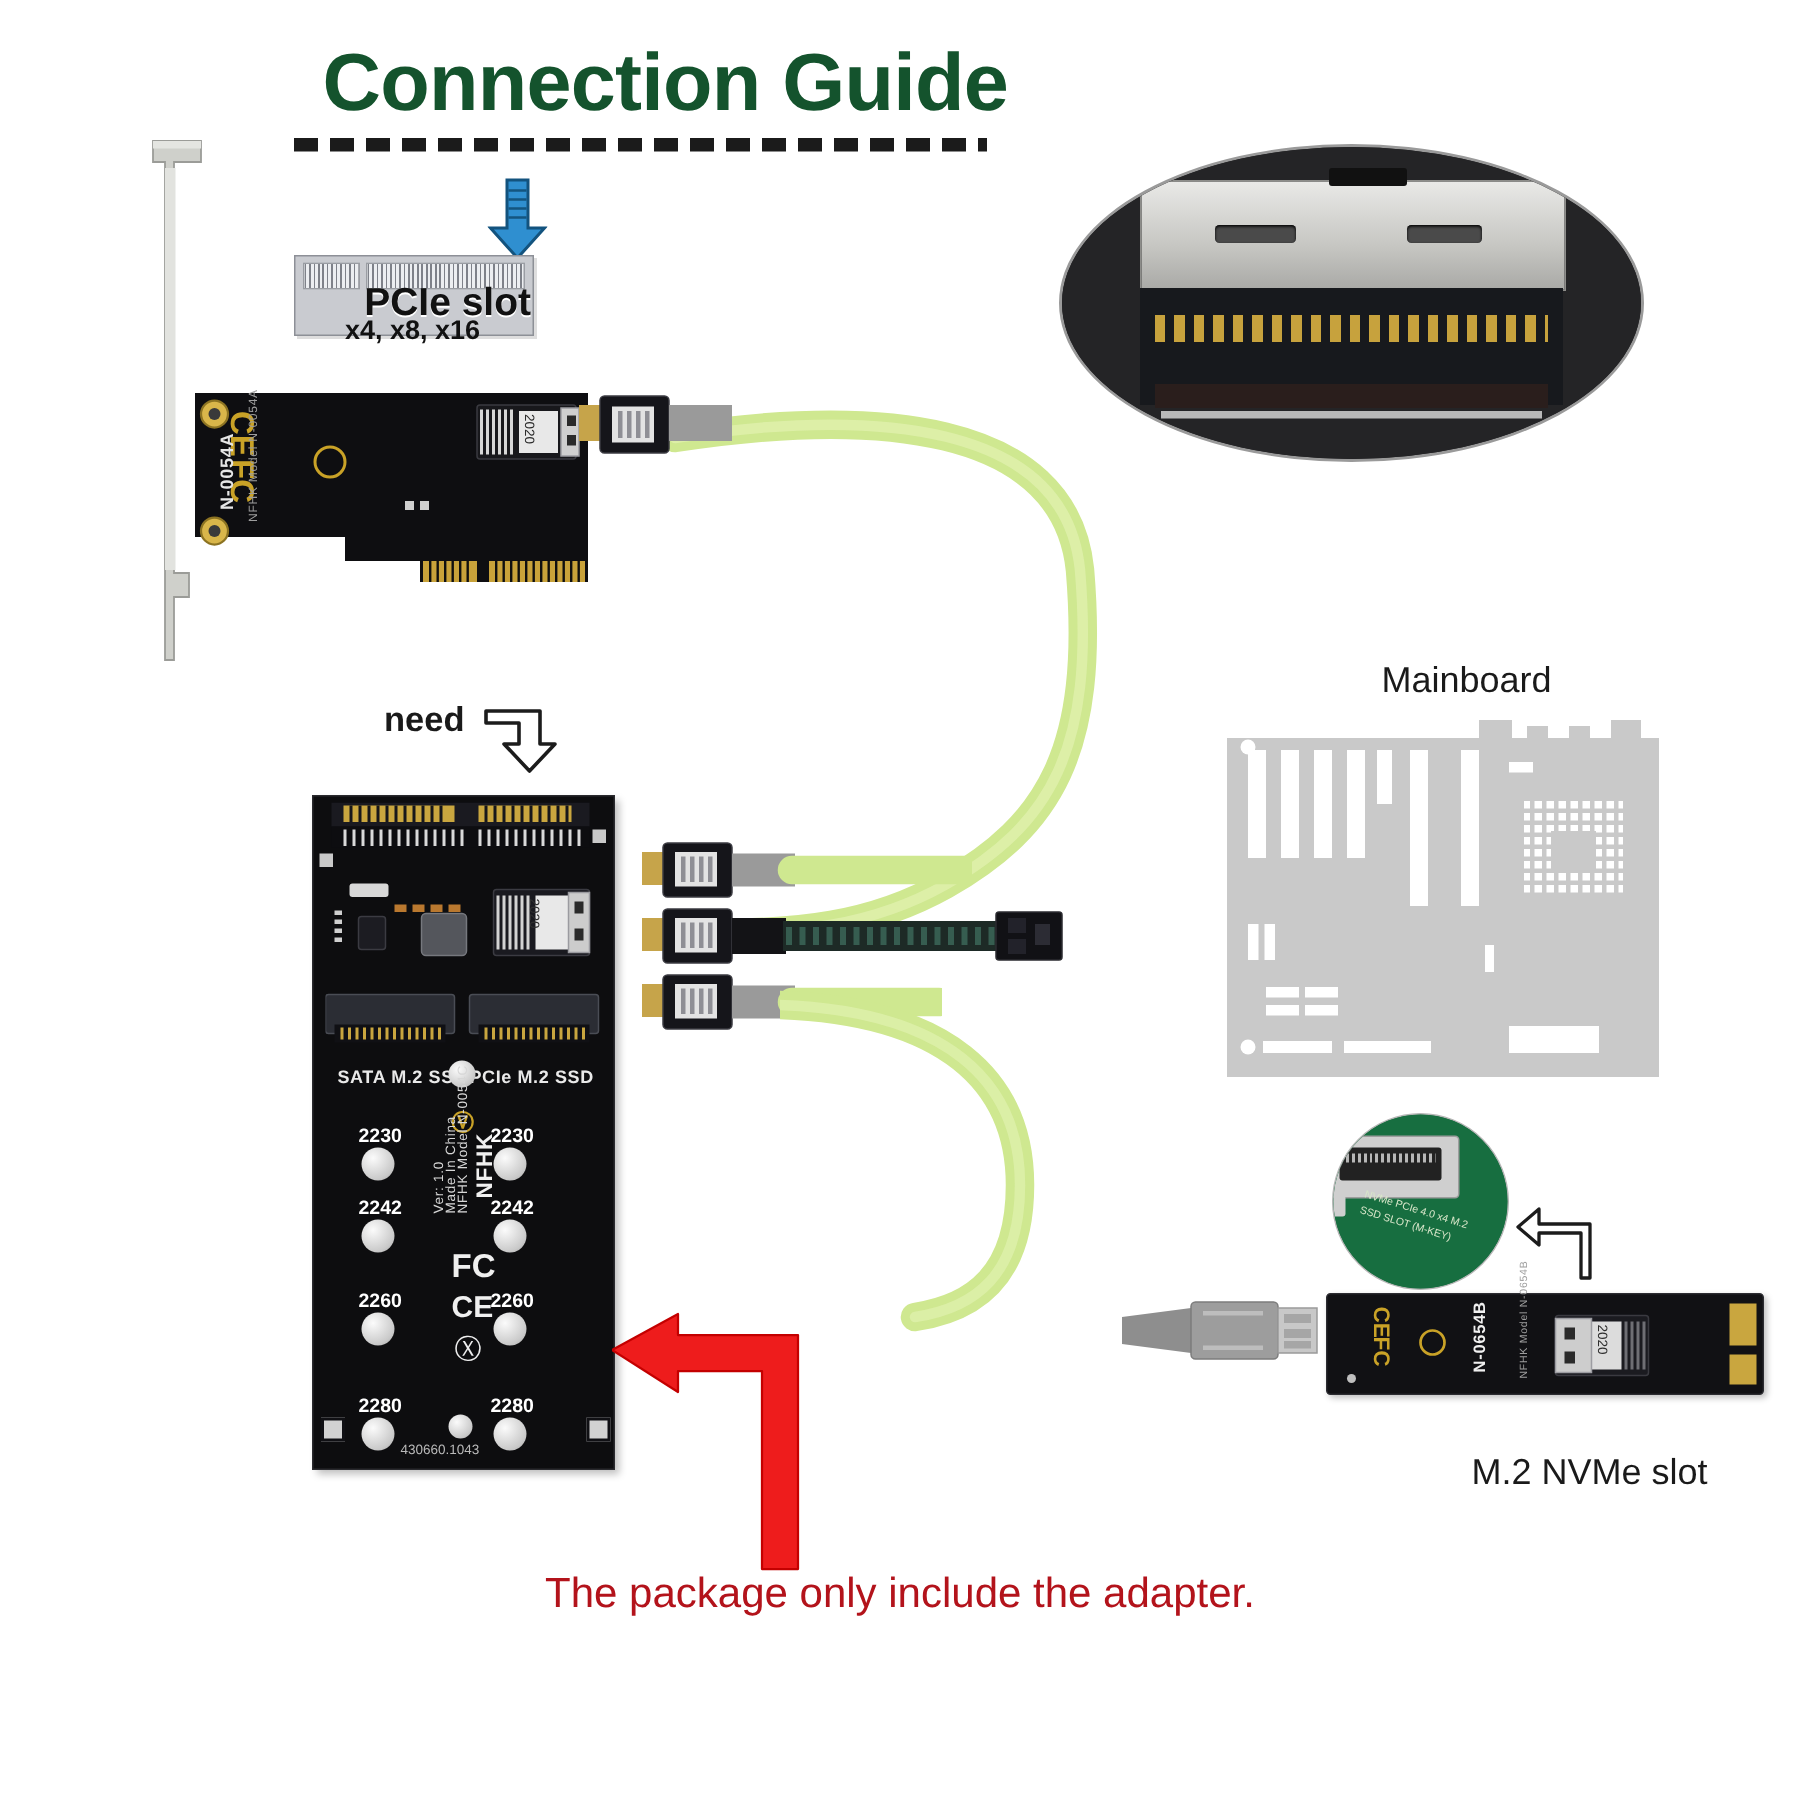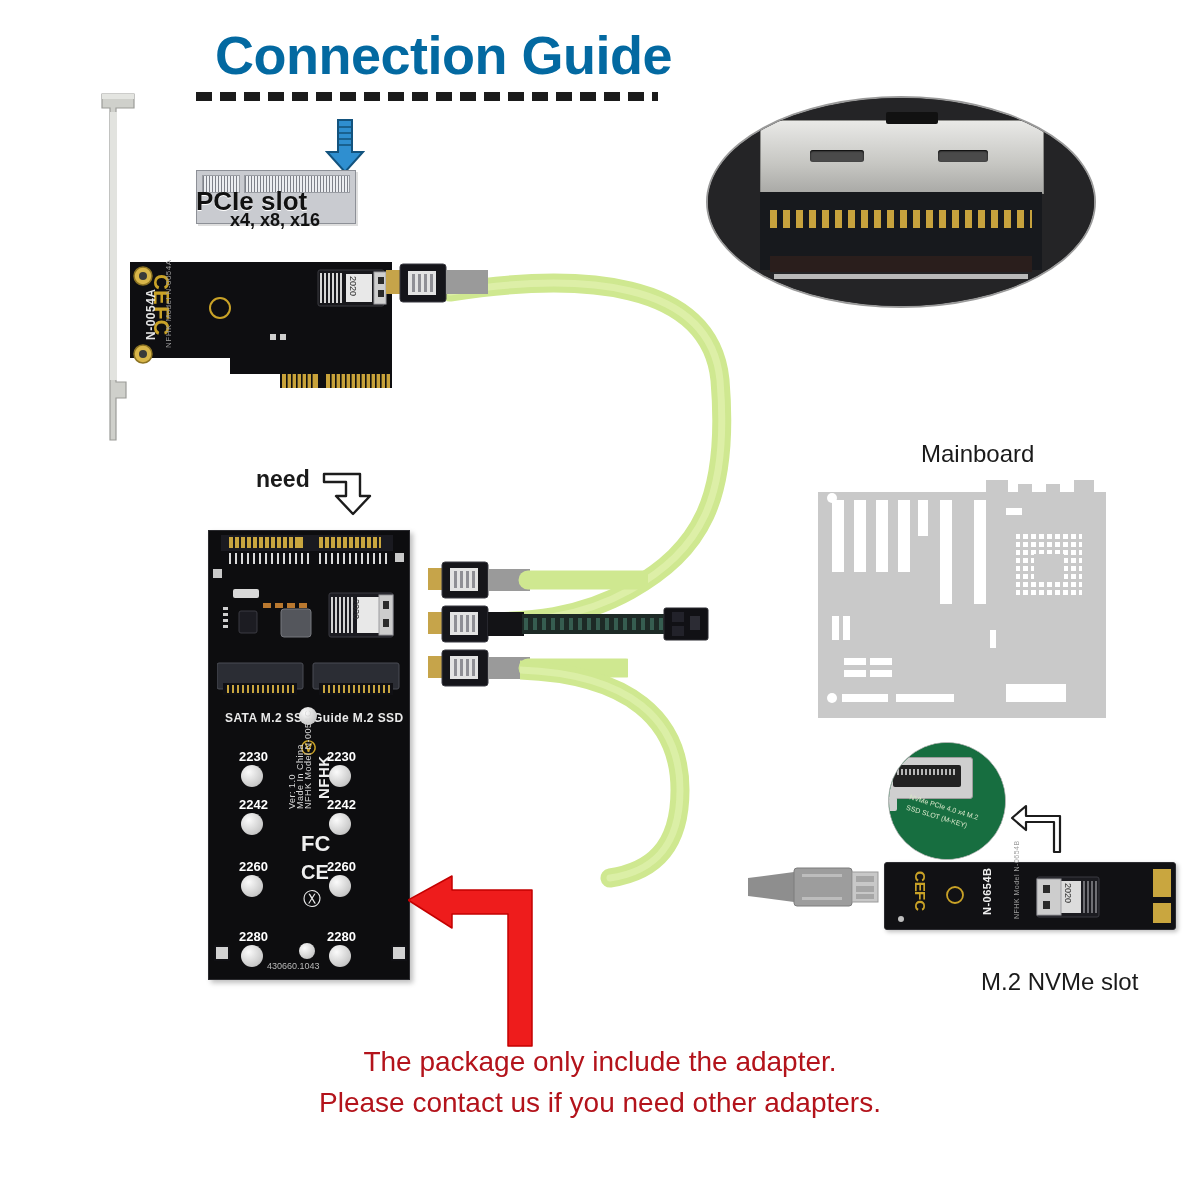--- a/index.html
+++ b/index.html
@@ -3,36 +3,36 @@
 <meta charset="utf-8">
 <style>
   html,body{margin:0;padding:0;background:#ffffff;}
   body{width:1200px;height:1200px;position:relative;overflow:hidden;
        font-family:"Liberation Sans",sans-serif;color:#111;}
   .stage{position:absolute;left:0;top:0;width:1200px;height:1200px;}
   .abs{position:absolute;}
 
   
   #title{left:215px;top:24px;font-size:54px;font-weight:bold;letter-spacing:-0.5px;
-         color:#0369a1;white-space:nowrap;}
+         color:#14532d;white-space:nowrap;}
   #title-rule{left:196px;top:92px;width:462px;height:9px;
       background:repeating-linear-gradient(to right,#1b1b1b 0 16px,transparent 16px 24px);}
 
   
   .lbl{font-size:23px;color:#1a1a1a;white-space:nowrap;}
 
   
   #pcie-slot{left:196px;top:170px;width:158px;height:52px;background:#c9cbd0;
              border:1px solid #8d9097;box-shadow:2px 2px 0 rgba(0,0,0,.13);}
   #pcie-slot .teeth{position:absolute;top:4px;height:16px;background:#eceef1;
              border:1px solid #9a9da3;
              background-image:repeating-linear-gradient(to right,#7e8189 0 1px,#eceef1 1px 3px);}
   #pcie-slot .t1{left:5px;width:36px;}
   #pcie-slot .t2{left:47px;width:104px;}
-  #pcie-label{left:196px;top:188px;width:158px;text-align:left;font-size:26px;
+  #pcie-label{left:196px;top:188px;width:158px;text-align:right;font-size:26px;
               font-weight:bold;color:#111;line-height:1;text-shadow:0 1px 0 #fff;}
   #pcie-sub{left:196px;top:211px;width:158px;text-align:center;font-size:18px;
             font-weight:bold;color:#111;line-height:1;}
 
   
   #blue-arrow{left:325px;top:118px;width:40px;height:56px;}
 
   
   #bracket{left:100px;top:86px;width:36px;height:356px;}
   #pcie-card{left:130px;top:262px;width:262px;height:130px;}
@@ -355,21 +355,21 @@
         <rect x="146" y="24" width="2" height="8"></rect>
           <rect x="151" y="24" width="2" height="8"></rect>
         <rect x="156" y="24" width="2" height="8"></rect>
           <rect x="161" y="24" width="2" height="8"></rect>
         <rect x="166" y="24" width="2" height="8"></rect>
           <rect x="171" y="24" width="2" height="8"></rect>
       </g>
     </svg>
 
     <div class="slotlbl" style="left:16px;top:180px;">SATA M.2 SSD</div>
-    <div class="slotlbl" style="left:104px;top:180px;">Guide M.2 SSD</div>
+    <div class="slotlbl" style="left:104px;top:180px;">PCIe M.2 SSD</div>
     <div class="hole" style="left:90px;top:176px;width:18px;height:18px;"></div>
 
     <div class="goldmark" style="left:92px;top:208px;font-size:15px;">Ⓥ</div>
     <div class="vtext" style="left:106px;top:268px;font-size:15px;font-weight:bold;color:#f0f0f0;">NFHK</div>
     <div class="vtext" style="left:94px;top:278px;font-size:9px;">NFHK Model N-0054C</div>
     <div class="vtext" style="left:86px;top:278px;font-size:9px;">Made In China</div>
     <div class="vtext" style="left:78px;top:278px;font-size:9px;">Ver: 1.0</div>
     <div class="abs" style="left:92px;top:300px;font-size:22px;font-weight:bold;color:#efefef;">FC</div>
     <div class="abs" style="left:92px;top:330px;font-size:20px;font-weight:bold;color:#efefef;">CE</div>
     <div class="abs" style="left:94px;top:356px;font-size:18px;color:#efefef;">Ⓧ</div>
@@ -574,16 +574,15 @@
   <div class="abs lbl" id="m2-label">M.2 NVMe slot</div>
 
   <div class="abs" id="red-arrow">
     <svg width="160" height="178" viewBox="0 0 160 178">
       <path d="M0,30 L44,6 L44,20 L124,20 L124,176 L100,176 L100,44 L44,44 L44,58 Z" fill="#ee1c1c" stroke="#c40000" stroke-width="1.5" stroke-linejoin="round"></path>
     </svg>
   </div>
 
   <div class="abs" id="notice">
     <div>The package only include the adapter.</div>
-    <div>Please contact us if you need other adapters.</div>
   </div>
 
 </div>
 
 </body></html>

